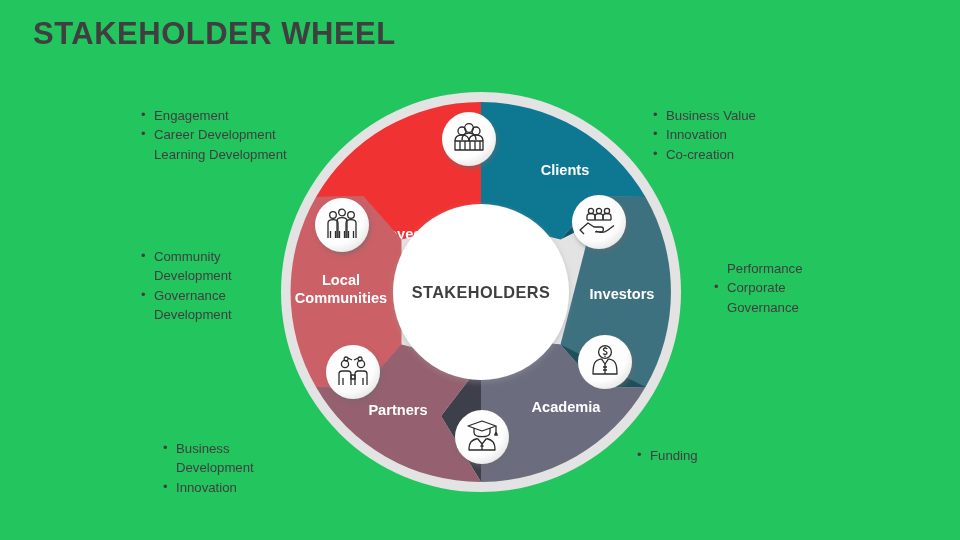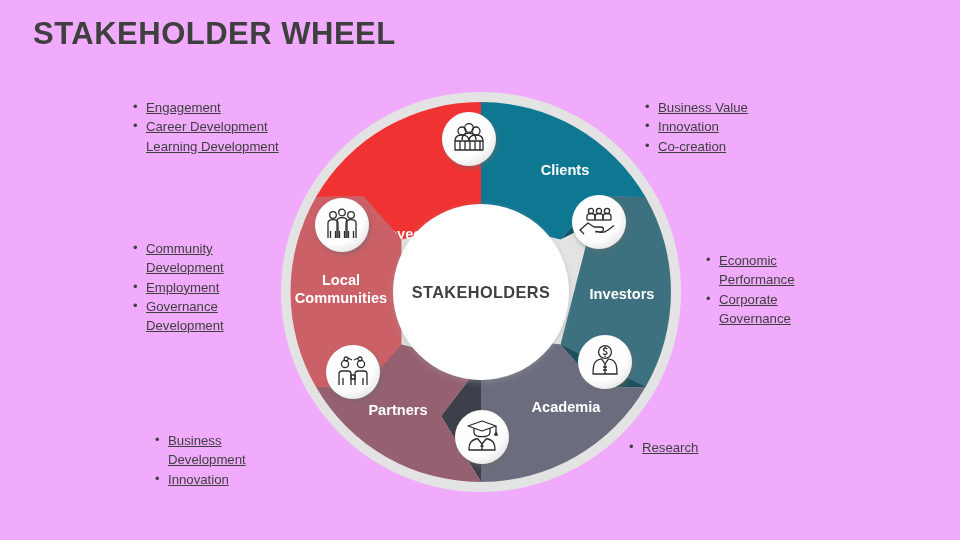--- a/index.html
+++ b/index.html
@@ -5,37 +5,37 @@
   html, body {
     margin: 0; padding: 0;
     width: 960px; height: 540px;
     background: #ffffff;
     font-family: "Liberation Sans", sans-serif;
     overflow: hidden;
   }
   #slide {
     position: relative;
     width: 960px; height: 540px;
-    background: #f0abfc;
+    background: #22c55e;
   }
   #title {
     position: absolute;
     left: 33px; top: 16px;
     font-size: 31px;
     font-weight: bold;
     letter-spacing: 0.5px;
     color: #3f3f3f;
   }
   .bullets {
     position: absolute;
     color: #3f3f3f;
     font-size: 13.2px;
     line-height: 19.3px;
   }
-  .bullets ul { margin: 0; padding: 0; list-style: none; text-decoration: underline; }
+  .bullets ul { margin: 8px; padding: 0; list-style: none; }
   .bullets li {
     position: relative;
     padding-left: 13px;
     margin: 0;
   }
   .bullets li.dot::before {
     content: "\2022";
     position: absolute;
     left: 0; top: -1px;
     font-size: 13px;
@@ -237,44 +237,42 @@
   <div class="bullets" id="b-clients">
     <ul>
       <li class="dot">Business Value</li>
       <li class="dot">Innovation</li>
       <li class="dot">Co-creation</li>
     </ul>
   </div>
 
   <div class="bullets" id="b-investors">
     <ul>
-      <li class="dot">Economic</li>
       <li class="cont">Performance</li>
       <li class="dot">Corporate</li>
       <li class="cont">Governance</li>
     </ul>
   </div>
 
   <div class="bullets" id="b-academia">
     <ul>
-      <li class="dot">Research</li>
+      <li class="dot">Funding</li>
     </ul>
   </div>
 
   <div class="bullets" id="b-partners">
     <ul>
       <li class="dot">Business</li>
       <li class="cont">Development</li>
       <li class="dot">Innovation</li>
     </ul>
   </div>
 
   <div class="bullets" id="b-local">
     <ul>
       <li class="dot">Community</li>
       <li class="cont">Development</li>
-      <li class="dot">Employment</li>
       <li class="dot">Governance</li>
       <li class="cont">Development</li>
     </ul>
   </div>
 
 </div>
 
 </body></html>

